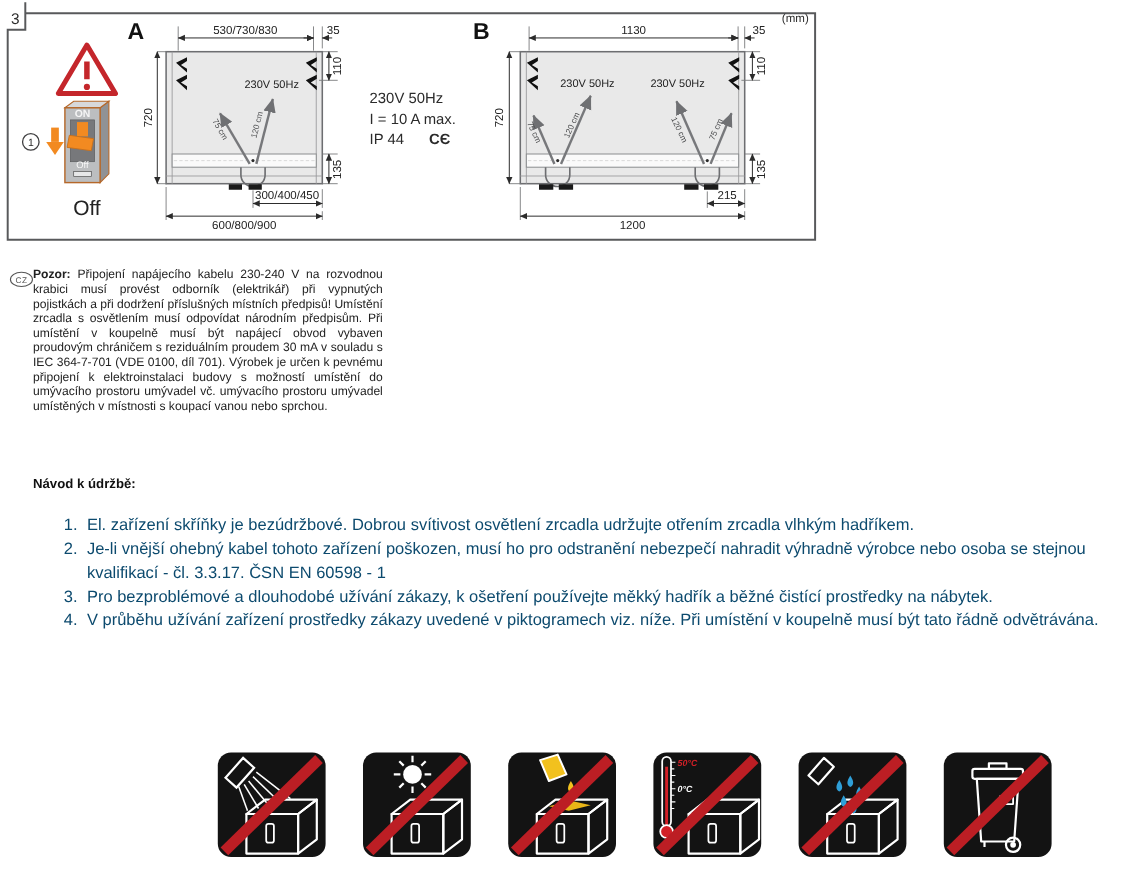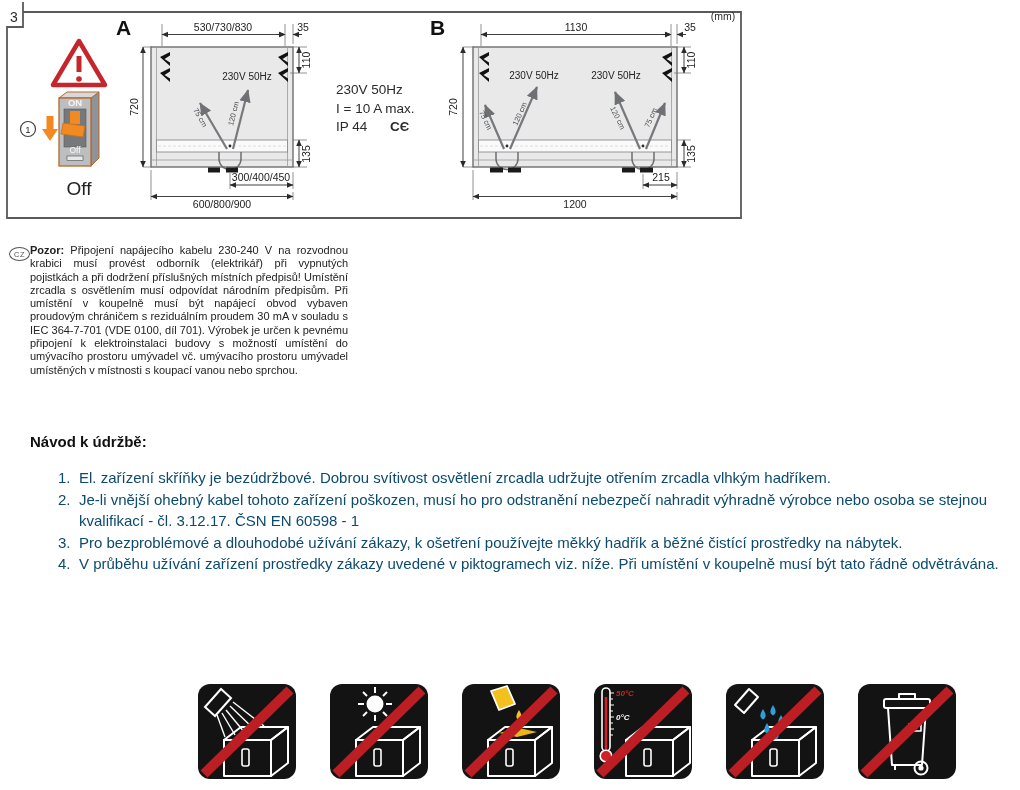--- a/index.html
+++ b/index.html
@@ -21,21 +21,21 @@
   .topbox{position:absolute;left:0;top:0;}
   
   .notice{position:absolute;left:5px;top:244px;width:344px;}
   .cz-badge{position:absolute;left:4px;top:3px;width:19px;height:12px;border:1.2px solid #555;
             border-radius:50%;font-size:7.5px;font-weight:normal;color:#555;
             display:flex;align-items:center;justify-content:center;letter-spacing:.5px;}
   .notice-text{margin:0 0 0 25px;width:318px;font-size:11px;line-height:13.3px;
                text-align:justify;color:#222;}
   .notice-text .lead{font-weight:bold;}
   
-  .maint-heading{position:absolute;left:30px;top:433px;font-size:15px;font-weight:bold;color:#111;}
+  .maint-heading{position:absolute;left:30px;top:433px;font-size:12px;font-weight:bold;color:#111;}
   .maint-list{position:absolute;left:30px;top:467px;width:985px;font-size:15px;
               line-height:21.5px;color:#0c4a6e;margin-left:28px;}
   .maint-item{padding-left:21px;text-indent:-21px;}
   .maint-item .num{display:inline-block;width:21px;text-indent:0;}
   
   .picto-row{position:absolute;left:197px;top:683px;display:flex;gap:32px;}
   .picto{width:100px;height:97px;display:block;}
 </style>
 </head>
 <body>
@@ -241,21 +241,21 @@
 
   <div class="notice">
     <span class="cz-badge">CZ</span>
     <p class="notice-text"><span class="lead">Pozor:</span> <span>Připojení napájecího kabelu 230-240 V na rozvodnou krabici musí provést odborník (elektrikář) při vypnutých pojistkách a při dodržení příslušných místních předpisů! Umístění zrcadla s osvětlením musí odpovídat národním předpisům. Při umístění v koupelně musí být napájecí obvod vybaven proudovým chráničem s reziduálním proudem 30 mA v souladu s IEC 364-7-701 (VDE 0100, díl 701). Výrobek je určen k pevnému připojení k elektroinstalaci budovy s možností umístění do umývacího prostoru umývadel vč. umývacího prostoru umývadel umístěných v místnosti s koupací vanou nebo sprchou.</span></p>
   </div>
 
   <div class="maint-heading">Návod k údržbě:</div>
 
   <div class="maint-list">
     <div class="maint-item"><span class="num">1.</span><span>El. zařízení skříňky je bezúdržbové. Dobrou svítivost osvětlení zrcadla udržujte otřením zrcadla vlhkým hadříkem.</span></div>
-    <div class="maint-item"><span class="num">2.</span><span>Je-li vnější ohebný kabel tohoto zařízení poškozen, musí ho pro odstranění nebezpečí nahradit výhradně výrobce nebo osoba se stejnou kvalifikací - čl. 3.12.17. ČSN EN 60598 - 1</span></div>
+    <div class="maint-item"><span class="num">2.</span><span>Je-li vnější ohebný kabel tohoto zařízení poškozen, musí ho pro odstranění nebezpečí nahradit výhradně výrobce nebo osoba se stejnou kvalifikací - čl. 3.3.17. ČSN EN 60598 - 1</span></div>
     <div class="maint-item"><span class="num">3.</span><span>Pro bezproblémové a dlouhodobé užívání zákazy, k ošetření používejte měkký hadřík a běžné čistící prostředky na nábytek.</span></div>
     <div class="maint-item"><span class="num">4.</span><span>V průběhu užívání zařízení prostředky zákazy uvedené v piktogramech viz. níže. Při umístění v koupelně musí být tato řádně odvětrávána.</span></div>
   </div>
 
   <div class="picto-row">
 
     <svg class="picto" viewBox="0 0 100 97">
       <rect x="1" y="1" width="98" height="95" rx="12" fill="#131313"></rect>
       <g stroke="#fff" stroke-width="2" fill="none" stroke-linejoin="round">
         <polygon points="27,57 44,44 91,44 74,57"></polygon>

